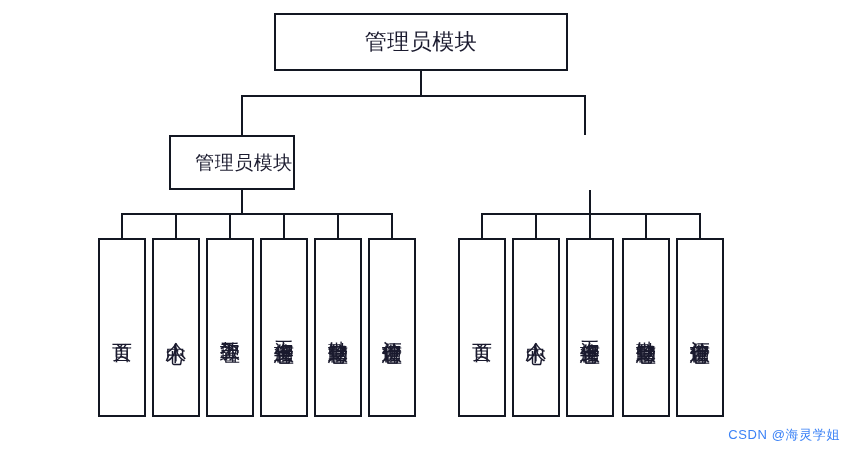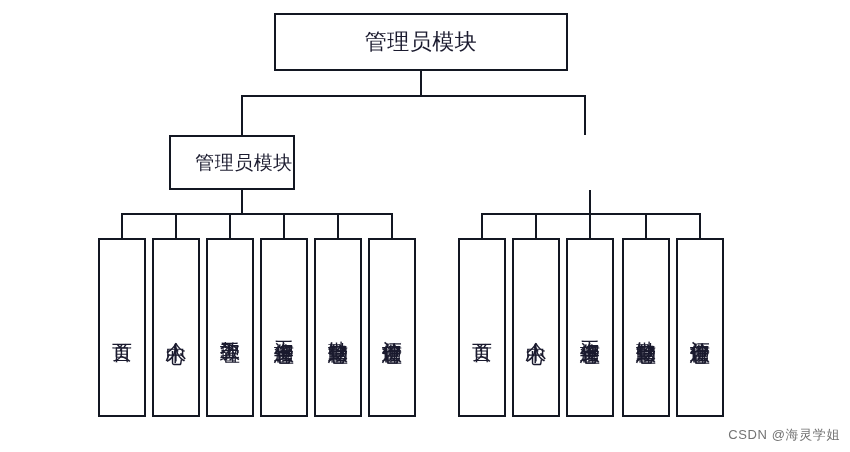--- a/index.html
+++ b/index.html
@@ -90,21 +90,21 @@
   }
   .hline { height: 2px; }
   .vline { width: 2px; }
 
   .watermark {
     position: absolute;
     right: 10px;
     bottom: 8px;
     font-family: "Liberation Sans", sans-serif;
     font-size: 13px;
-    color: #737373;
+    color: #3b82f6;
     letter-spacing: 0.6px;
     white-space: nowrap;
   }
 </style>
 </head>
 <body>
 
 <div id="diagram">
 
   <div class="node root">

